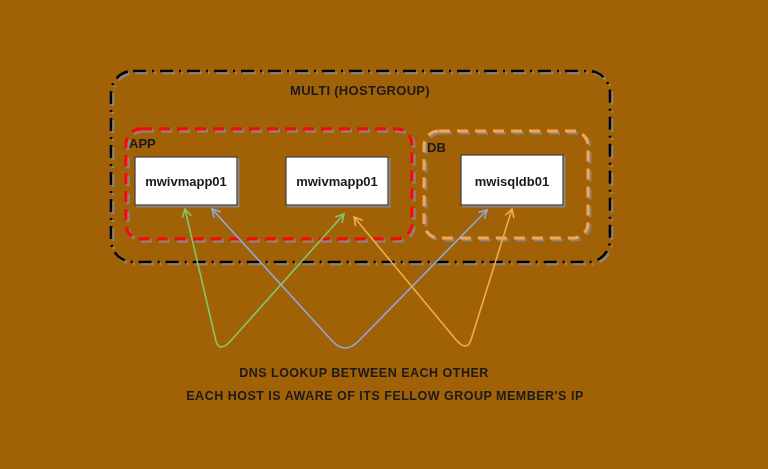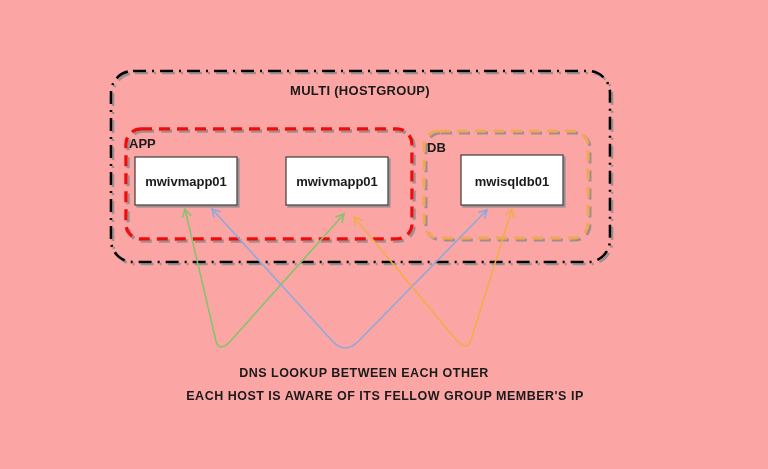--- a/index.html
+++ b/index.html
@@ -1,17 +1,17 @@
 <!DOCTYPE html>
 <html><head>
 <meta charset="utf-8">
 <style>
   html,body{margin:0;padding:0;background:#ffffff;}
   .canvas{
-    position:relative;width:768px;height:469px;background:#fca5a5;overflow:hidden;
+    position:relative;width:768px;height:469px;background:#a16207;overflow:hidden;
     font-family:"Liberation Sans",sans-serif;
   }
   svg{display:block;}
   text{
     font-family:"Liberation Sans",sans-serif;
     font-weight:700;
     fill:#1a1a1a;
   }
   .title{font-size:13px;letter-spacing:.3px;text-anchor:middle;}
   .grouplabel{font-size:13px;}

